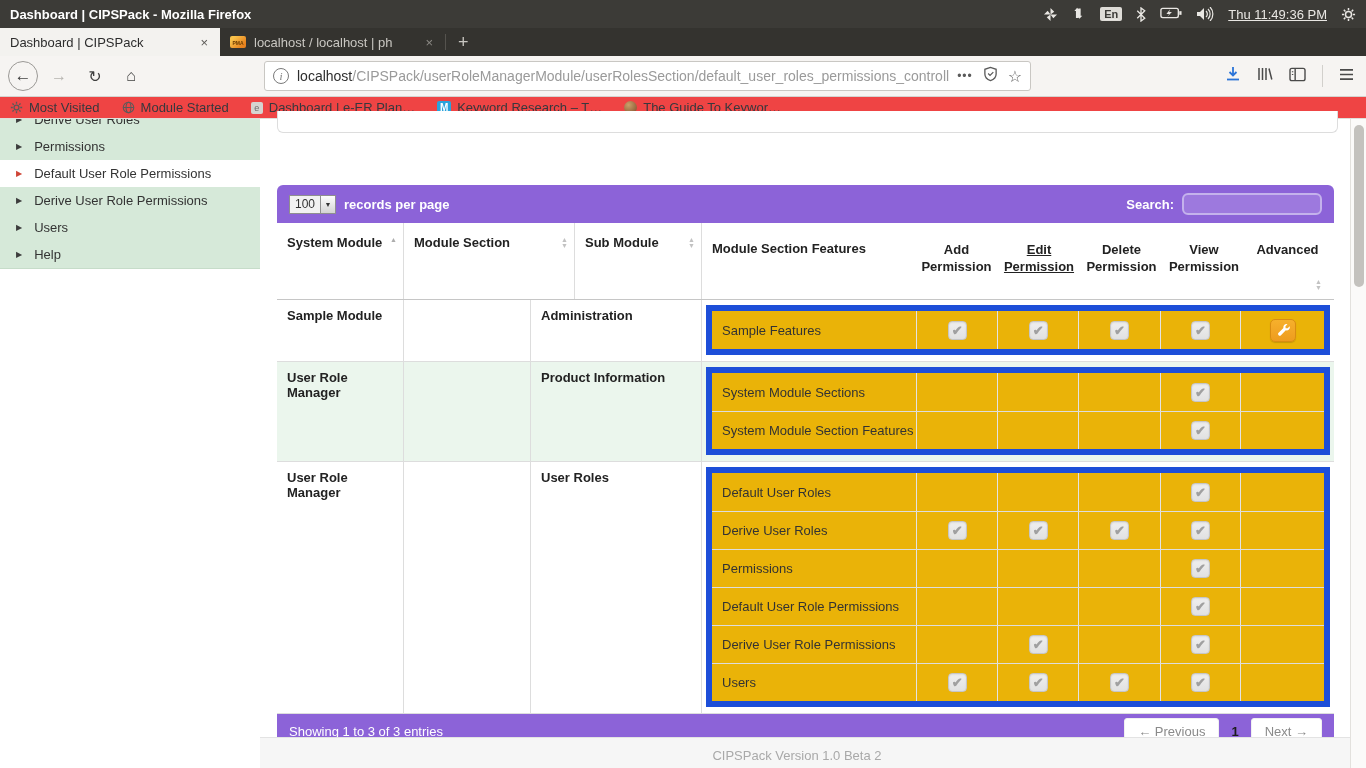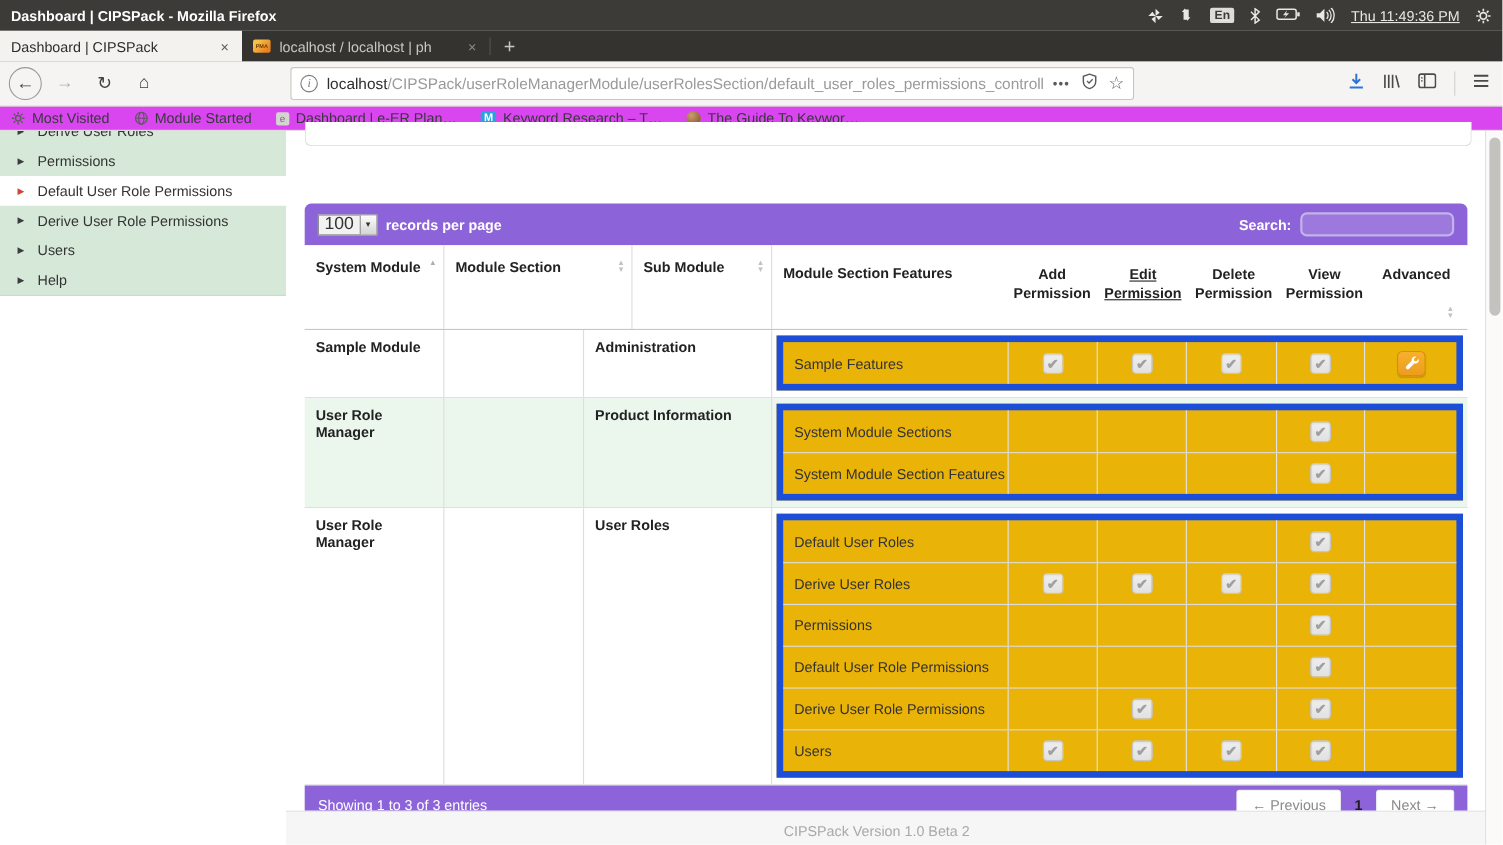--- a/index.html
+++ b/index.html
@@ -49,21 +49,21 @@
   .urltext { flex:1; font-size:14px; color:#9a9a9a; white-space:nowrap; overflow:hidden; }
   .urltext .host { color:#2d2d2d; }
   .url-icons { display:flex; align-items:center; gap:10px; color:#5a5a5a; flex:0 0 auto; }
   .dots { font-size:12px; letter-spacing:1px; color:#5a5a5a; }
   .star { font-size:16px; color:#5a5a5a; }
   .nav-right { margin-left:auto; display:flex; align-items:center; gap:16px; padding-right:4px; }
   .nav-right .vsep { width:1px; height:22px; background:#d2d0cc; }
 
   
   .bookmarks { position:absolute; left:0; top:97px; width:1366px; height:22px;
-    background:#d946ef; border-bottom:1px solid #e0ded9;
+    background:#ef4444; border-bottom:1px solid #e0ded9;
     display:flex; align-items:center; gap:22px; padding:0 10px; }
   .bm { display:flex; align-items:center; gap:6px; font-size:13px; color:#38383d; }
   .fav-e { width:12px; height:12px; border-radius:2px; background:#d6d4d0;
     color:#6b6b6b; font-size:9px; line-height:12px; text-align:center; }
   .fav-m { width:14px; height:14px; border-radius:2px; background:#2aa3dc;
     color:#fff; font-size:10px; font-weight:bold; line-height:14px; text-align:center; }
   .fav-av { width:13px; height:13px; border-radius:50%;
     background:radial-gradient(circle at 35% 30%, #caa06a, #7c4a28); }
 
   
@@ -82,21 +82,21 @@
   
   .main { position:absolute; left:260px; top:0; width:1090px; height:649px; background:#fff; }
   .top-card { position:absolute; left:17px; top:-8px; width:1061px; height:22px;
     background:#fff; border:1px solid #ddd; border-top:none; border-radius:0 0 6px 6px; }
 
   .tbl { position:absolute; left:17px; top:66px; width:1057px; }
   .tbl-toolbar { height:38px; background:#8c63d8; border-radius:6px 6px 0 0;
     display:flex; align-items:center; padding:0 12px; color:#fff; }
   .rpp { display:flex; align-items:center; height:19px; border:1px solid #8f8f8f;
     background:#f2f2f2; }
-  .rpp-val { padding:12px 5px; font-size:16px; color:#333; }
+  .rpp-val { padding:12px 5px; font-size:12px; color:#333; }
   .rpp-btn { width:15px; height:17px; background:linear-gradient(#fdfdfd,#d4d4d4);
     border-left:1px solid #8f8f8f; font-size:7px; color:#333;
     display:flex; align-items:center; justify-content:center; }
   .rpp-label { margin-left:8px; font-size:13px; font-weight:bold; }
   .search-wrap { margin-left:auto; display:flex; align-items:center; gap:8px; }
   .search-label { font-size:13px; font-weight:bold; }
   .search-input { width:140px; height:22px; background:#9d79de; border:2px solid #c4b2ec;
     border-radius:6px; outline:none; color:#fff; padding:0 6px; font-size:13px; }
 
   

